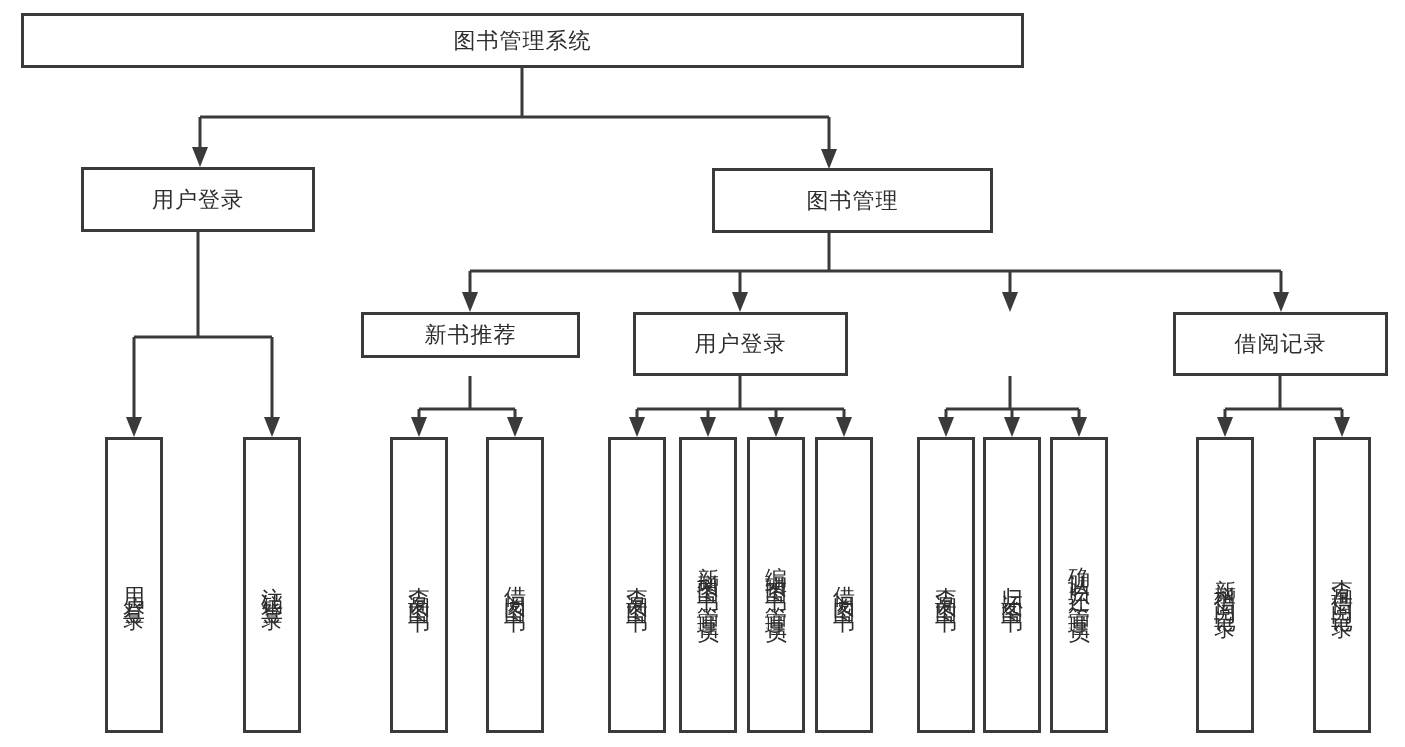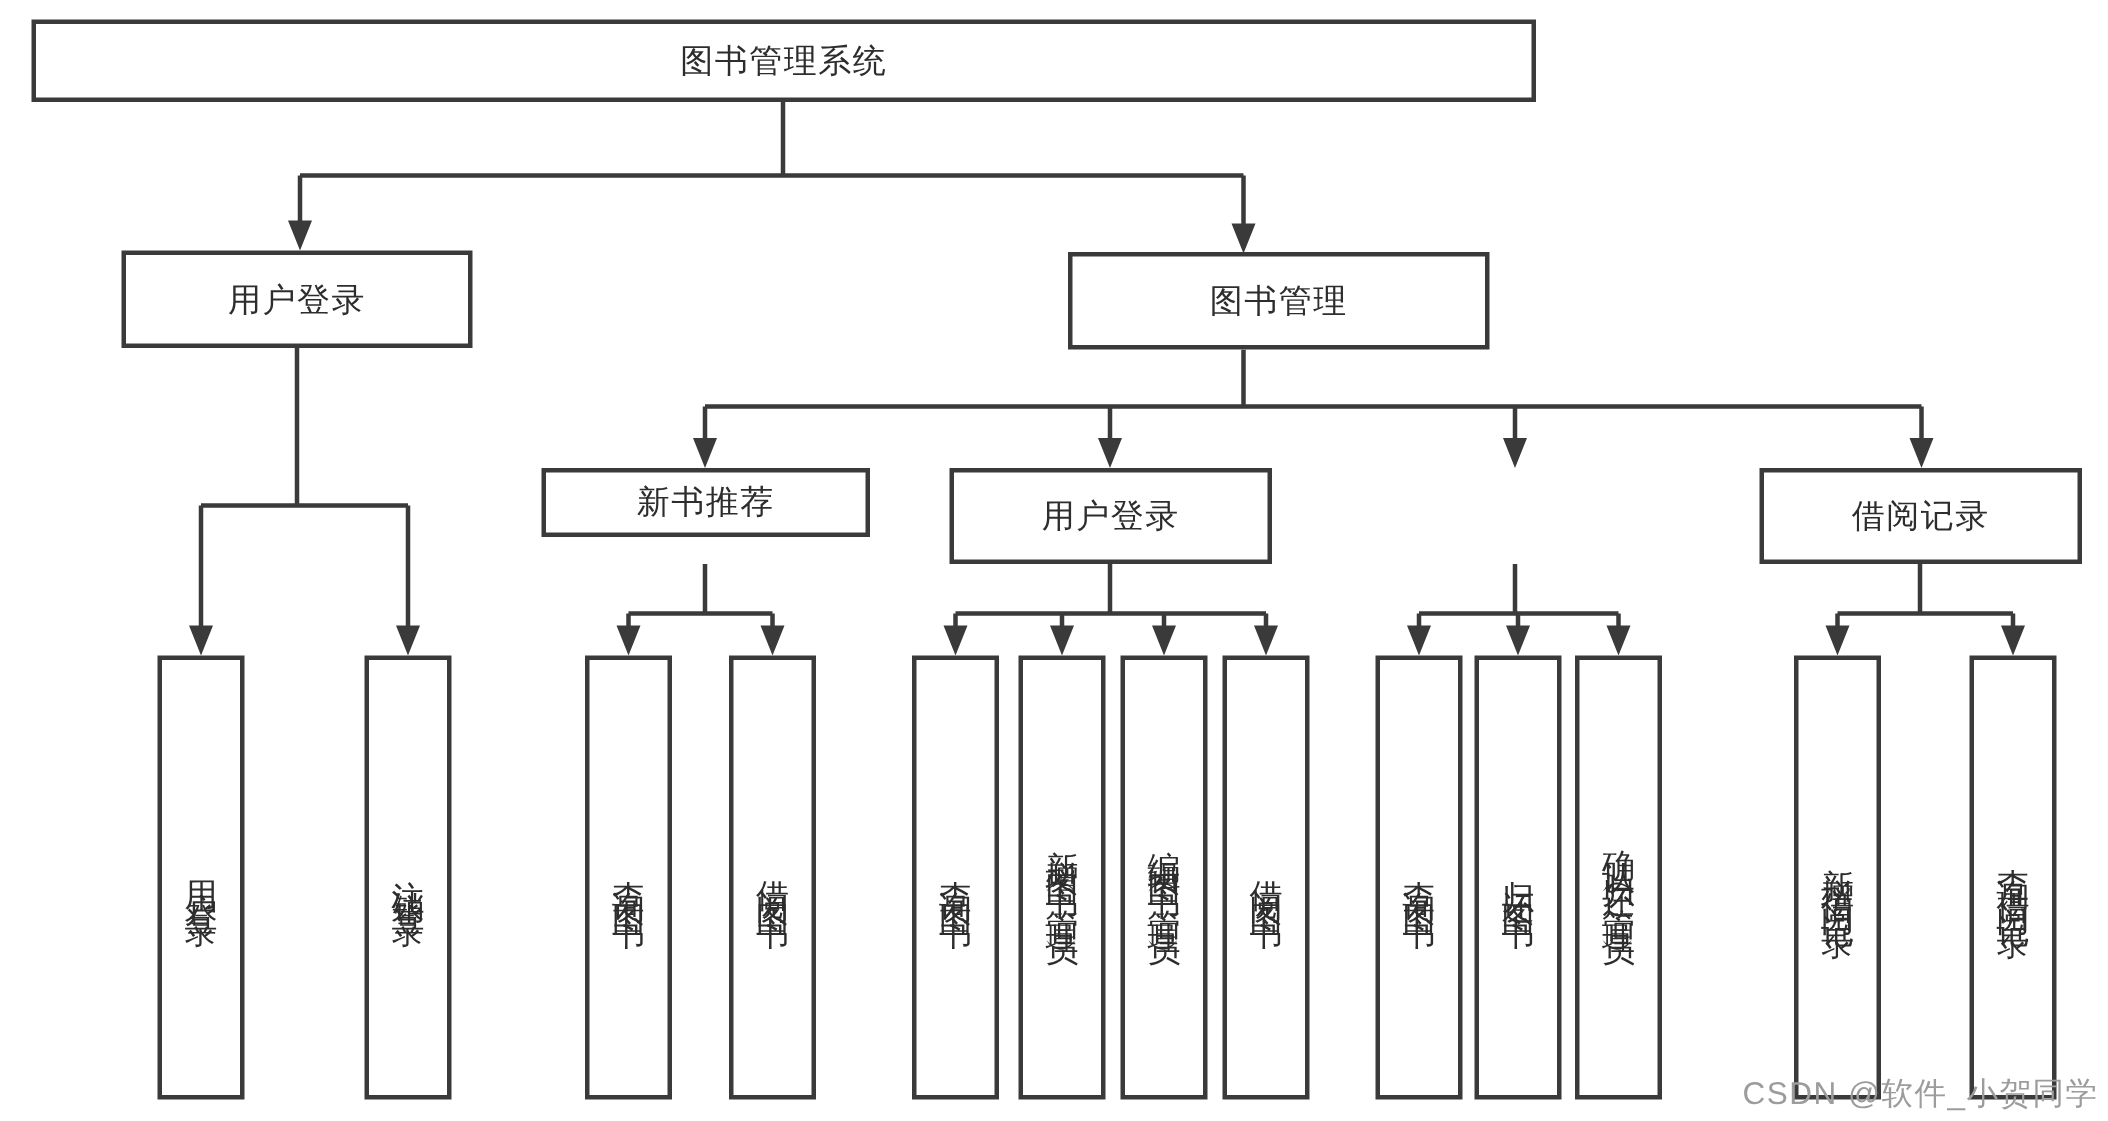--- a/index.html
+++ b/index.html
@@ -174,14 +174,13 @@
     <span class="vtext">确认归还（管理员）</span>
   </div>
 
   <div class="node col" id="c-br-add">
     <span class="vtext">新增借阅记录</span>
   </div>
   <div class="node col" id="c-br-query">
     <span class="vtext">查询借阅记录</span>
   </div>
 
-  <div class="watermark">CSDN @软件_小贺同学</div>
 </div>
 
 </body></html>

